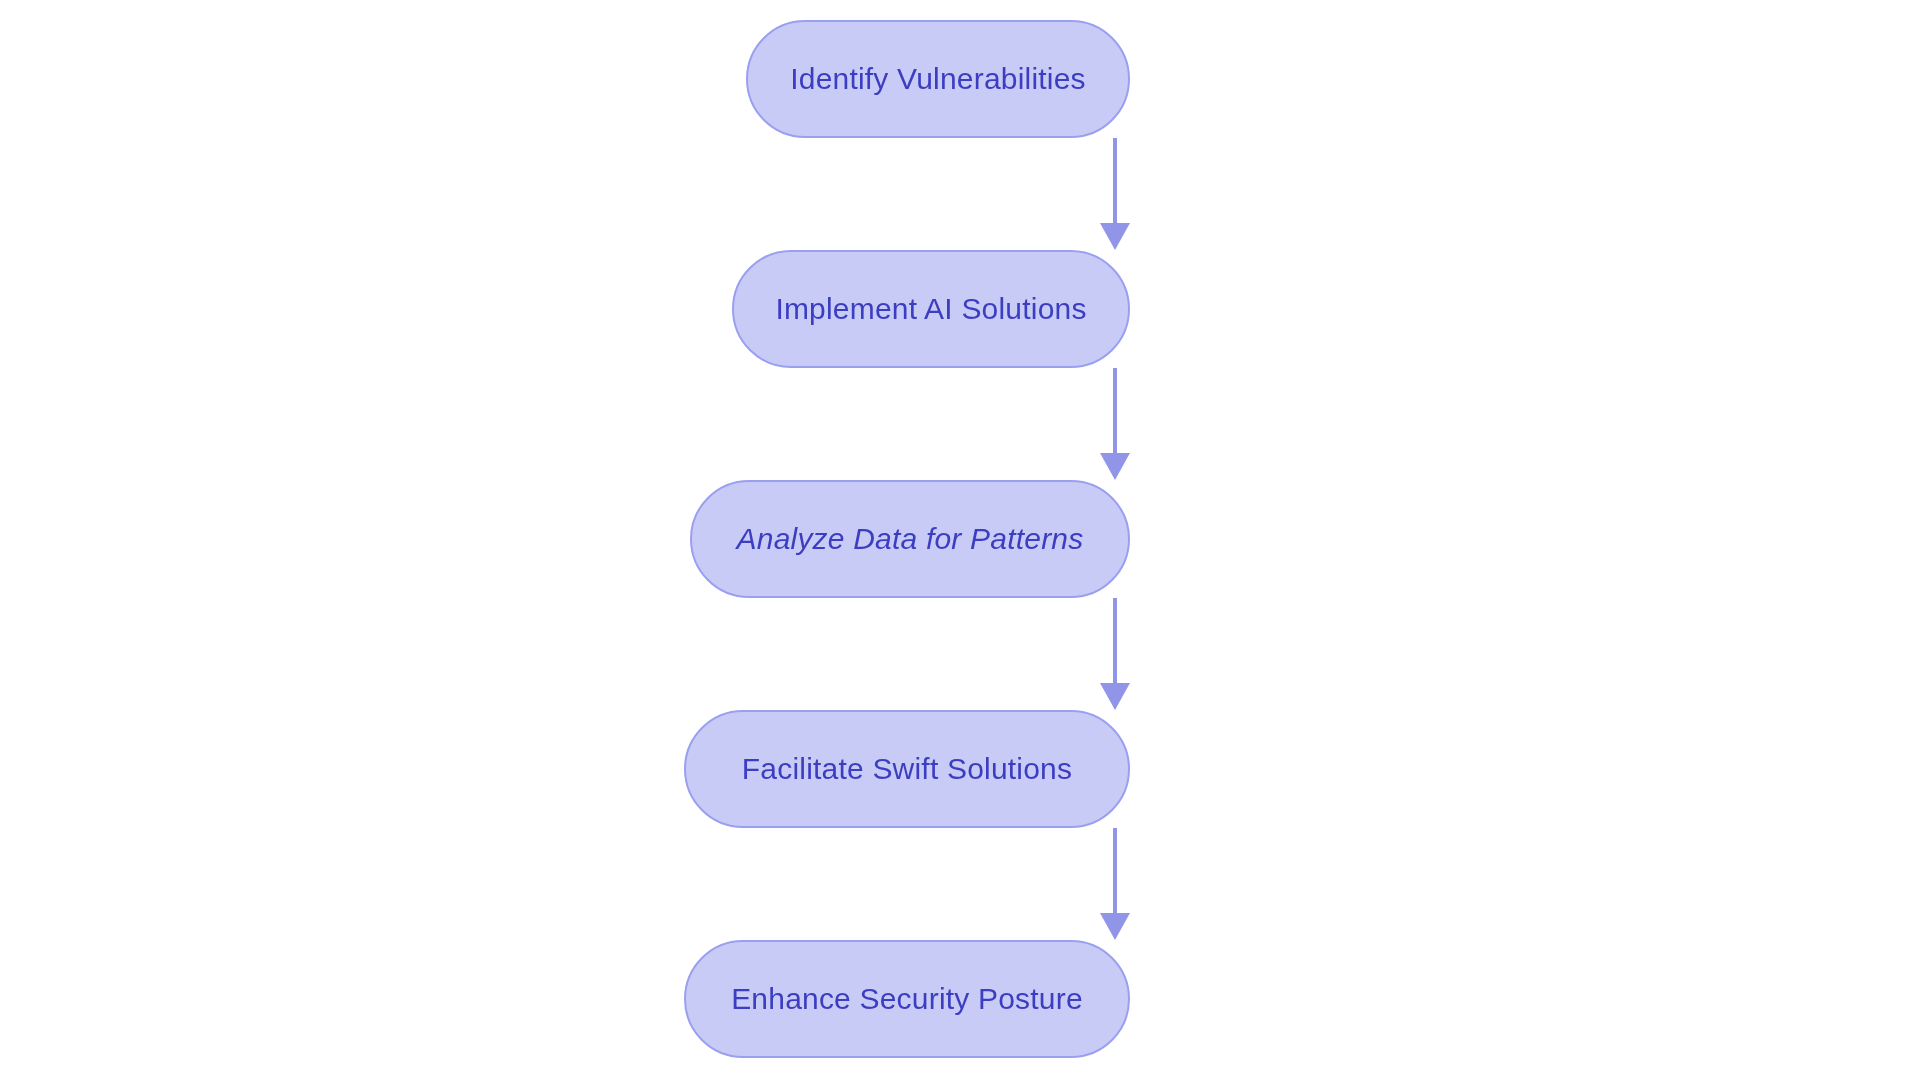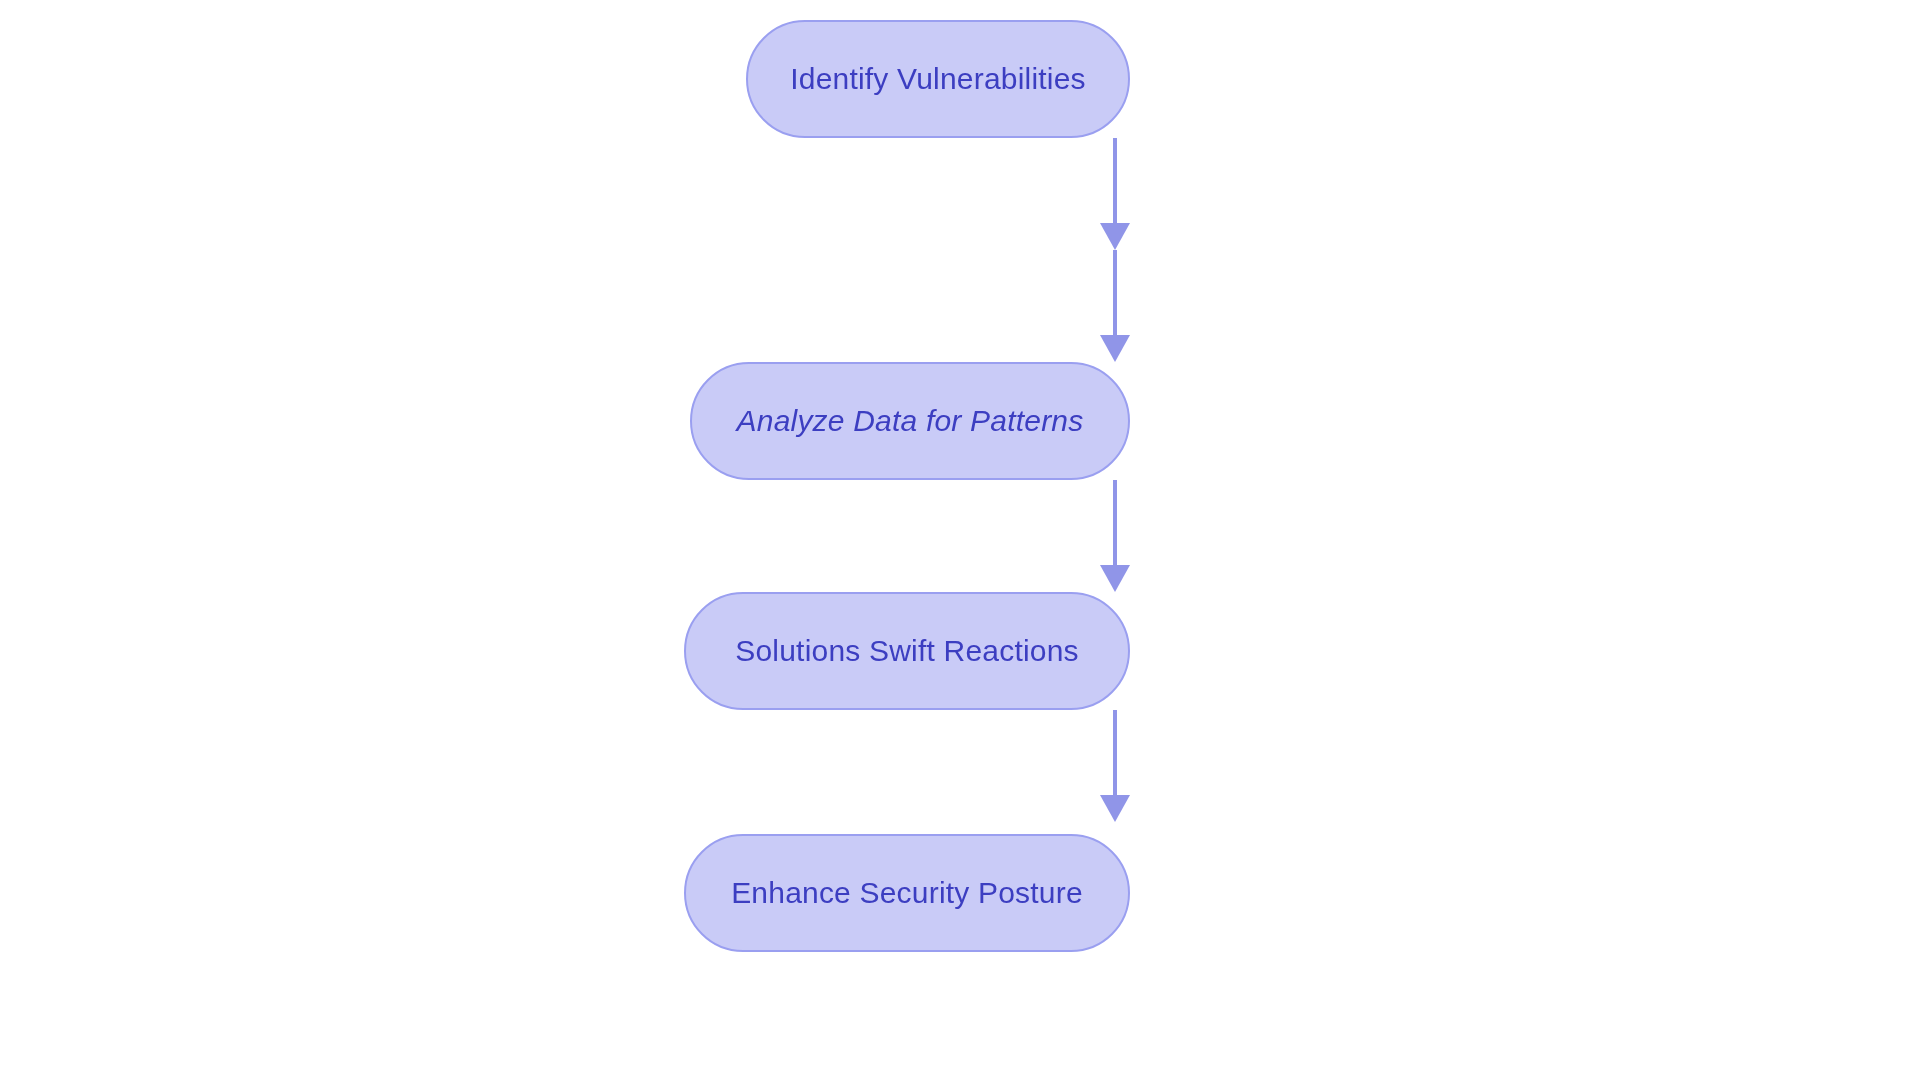--- a/index.html
+++ b/index.html
@@ -36,21 +36,21 @@
     color: #3c3ec1;
     font-size: 30px;
     letter-spacing: 0.2px;
     white-space: nowrap;
     padding: 0 40px;
   }
   .node-0 { width: 384px; }
   .node-1 { width: 398px; }
   .node-2 { width: 440px; font-style: italic; }
   .node-3 { width: 446px; }
-  .node-4 { width: 446px; margin-top: 12px; }
+  .node-4 { width: 446px; }
   .edge {
     height: 112px;
     display: flex;
     flex-direction: column;
     align-items: center;
   }
   .edge .shaft {
     width: 4px;
     flex: 1 1 auto;
     background: #9095e8;
@@ -71,37 +71,40 @@
 
     <div class="node node-0">
       <span>Identify Vulnerabilities</span>
     </div>
 
     <div class="edge">
       <div class="shaft"></div>
       <div class="head"></div>
     </div>
 
+    <div class="node node-1">
+      <span>Implement AI Solutions</span>
+    </div>
 
     <div class="edge">
       <div class="shaft"></div>
       <div class="head"></div>
     </div>
 
     <div class="node node-2">
       <span>Analyze Data for Patterns</span>
     </div>
 
     <div class="edge">
       <div class="shaft"></div>
       <div class="head"></div>
     </div>
 
     <div class="node node-3">
-      <span>Solutions Swift Reactions</span>
+      <span>Facilitate Swift Solutions</span>
     </div>
 
     <div class="edge">
       <div class="shaft"></div>
       <div class="head"></div>
     </div>
 
     <div class="node node-4">
       <span>Enhance Security Posture</span>
     </div>

